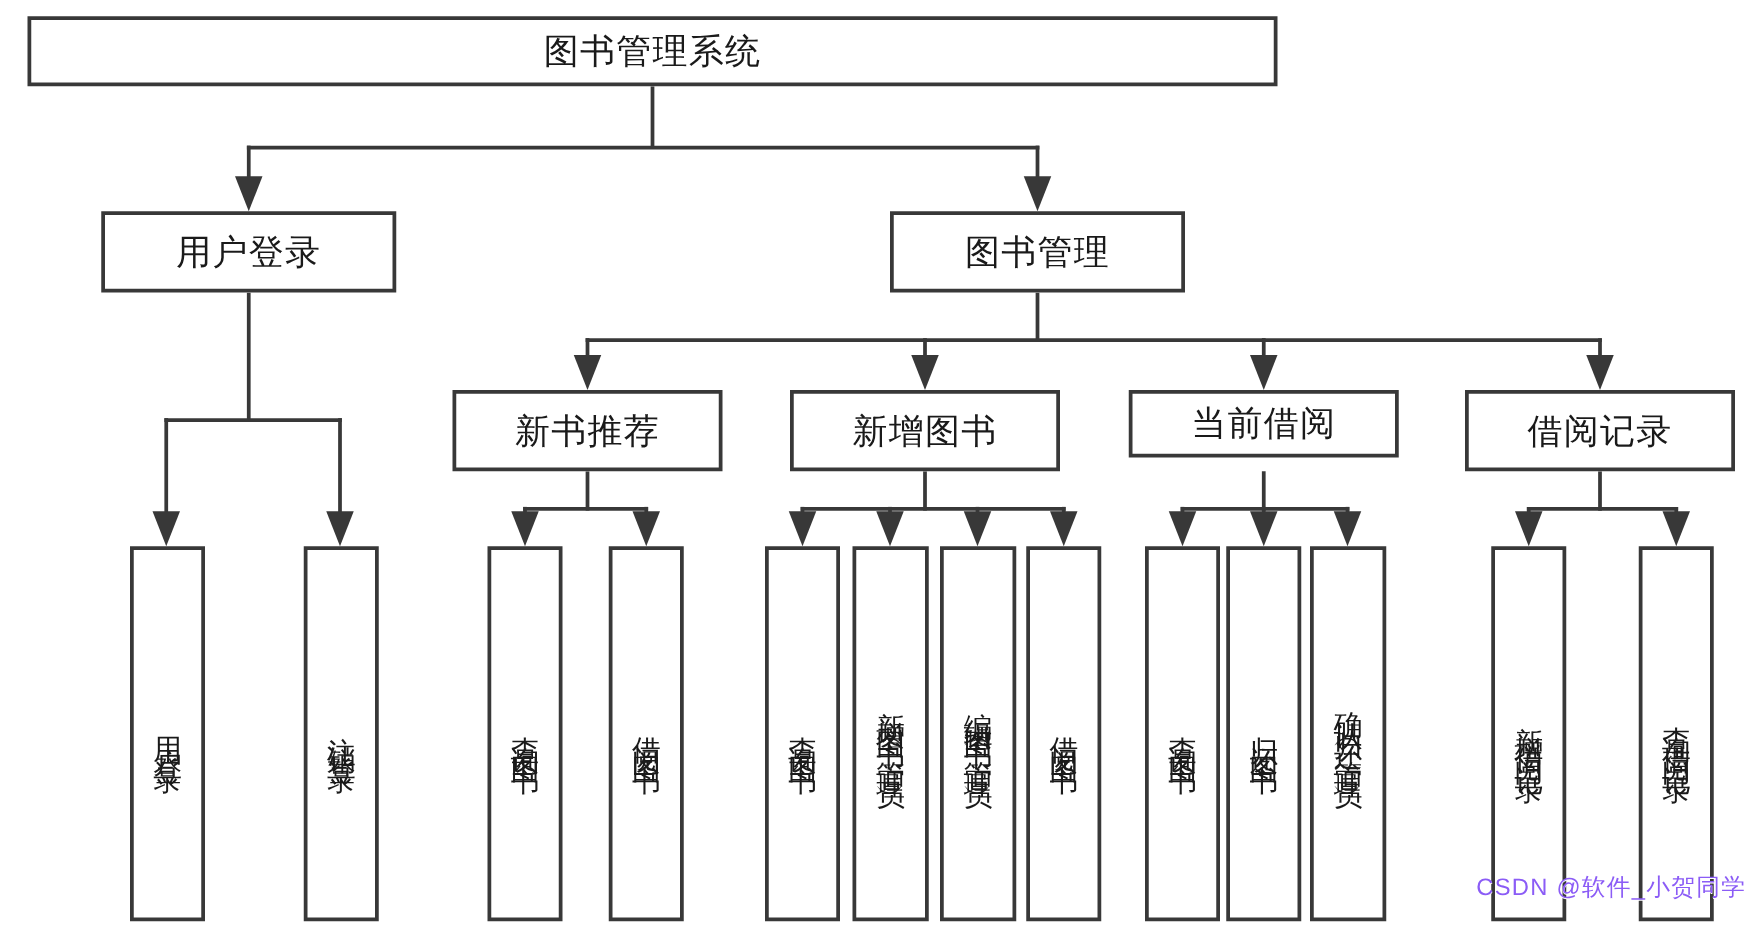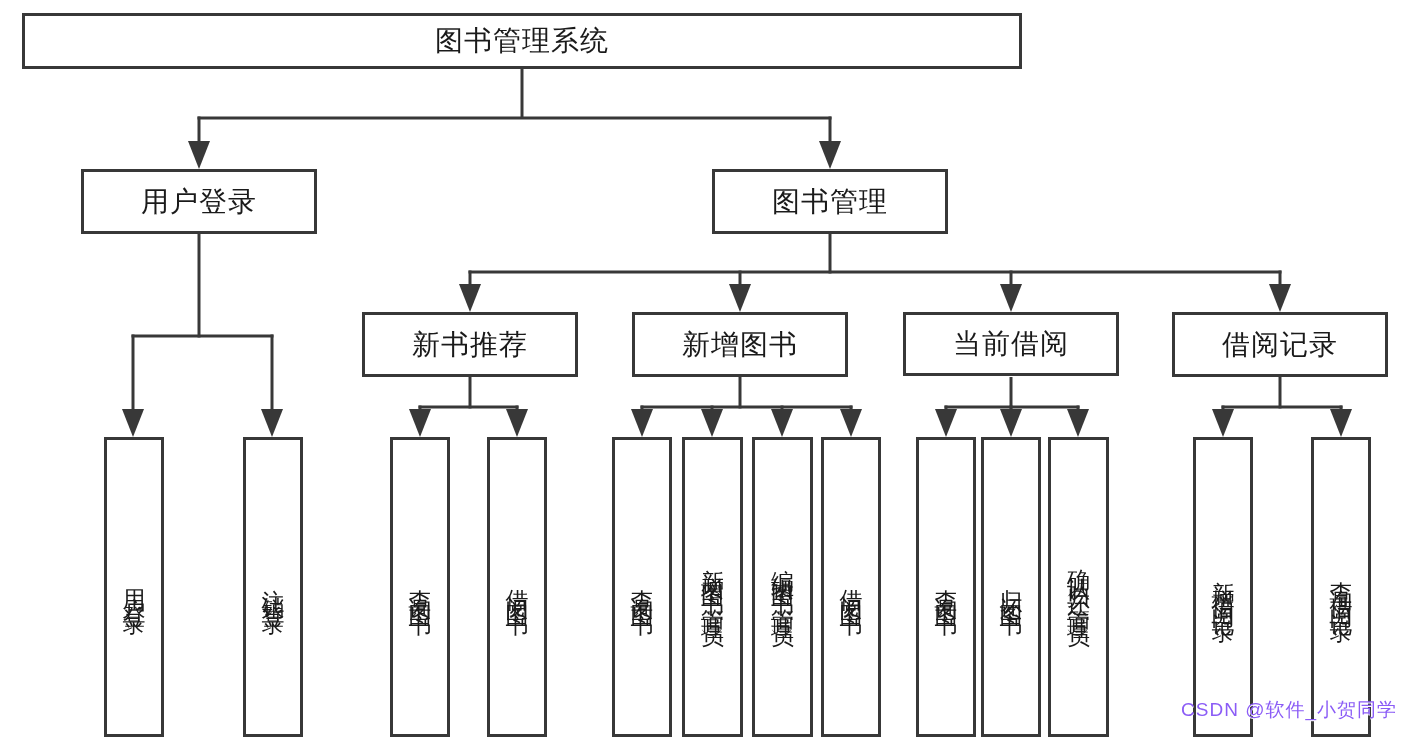--- a/index.html
+++ b/index.html
@@ -118,21 +118,21 @@
     <path class="arr" d="M1330 409 L1352 409 L1341 437 Z"></path>
   </svg>
 
   <div class="node hnode" style="left:22px; top:13px; width:1000px; height:56px;">图书管理系统</div>
 
   <div class="node hnode" style="left:81px; top:169px; width:236px; height:65px;">用户登录</div>
   <div class="node hnode" style="left:362px; top:312px; width:216px; height:65px;">新书推荐</div>
 
   <div class="node hnode" style="left:712px; top:169px; width:236px; height:65px;">图书管理</div>
   <div class="node hnode" style="left:632px; top:312px; width:216px; height:65px;">新增图书</div>
-  <div class="node hnode" style="left:903px; top:312px; width:216px; height:64px;">当前借阅</div>
+  <div class="node hnode" style="left:903px; top:312px; width:216px; height:54px;">当前借阅</div>
   <div class="node hnode" style="left:1172px; top:312px; width:216px; height:65px;">借阅记录</div>
 
   <div class="node leaf" style="left:104px; top:437px; width:60px; height:300px;">
     <span class="leaf-label">用户登录</span>
   </div>
   <div class="node leaf" style="left:243px; top:437px; width:60px; height:300px;">
     <span class="leaf-label">注销登录</span>
   </div>
 
   <div class="node leaf" style="left:390px; top:437px; width:60px; height:300px;">

